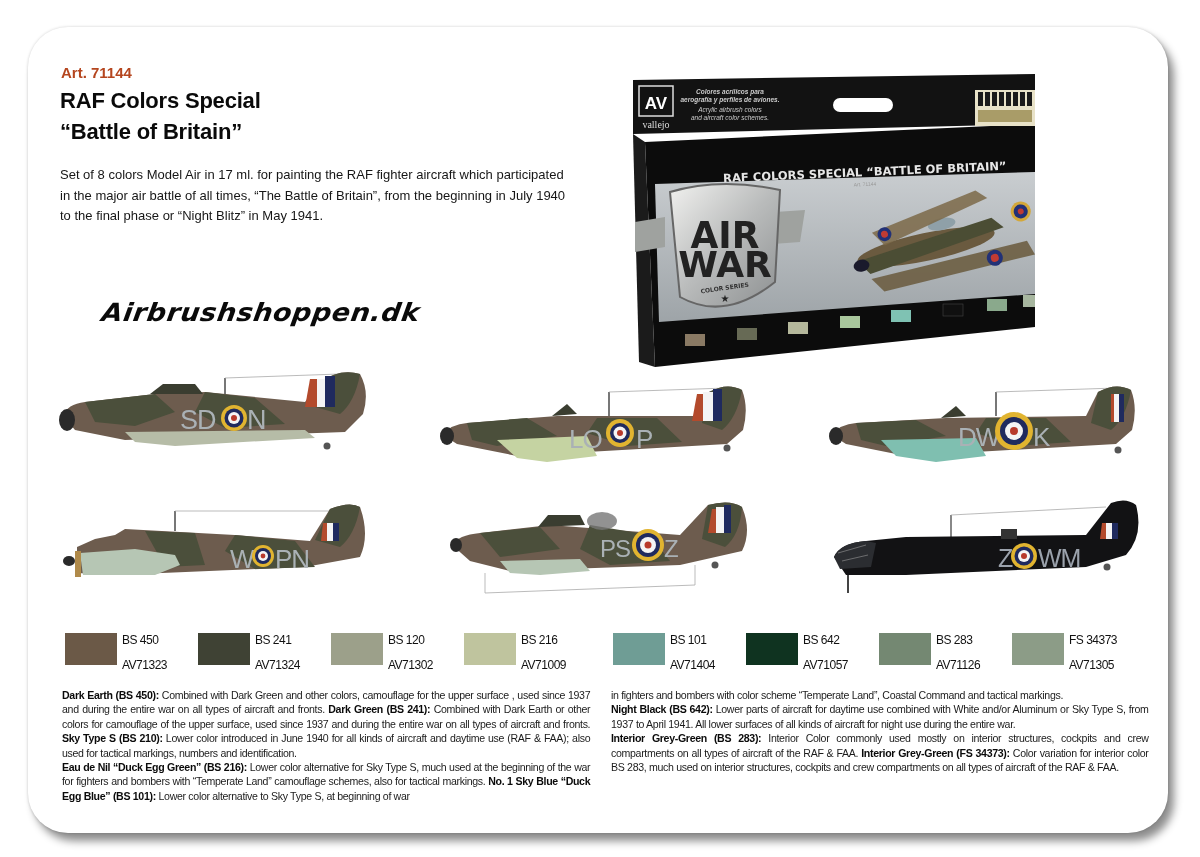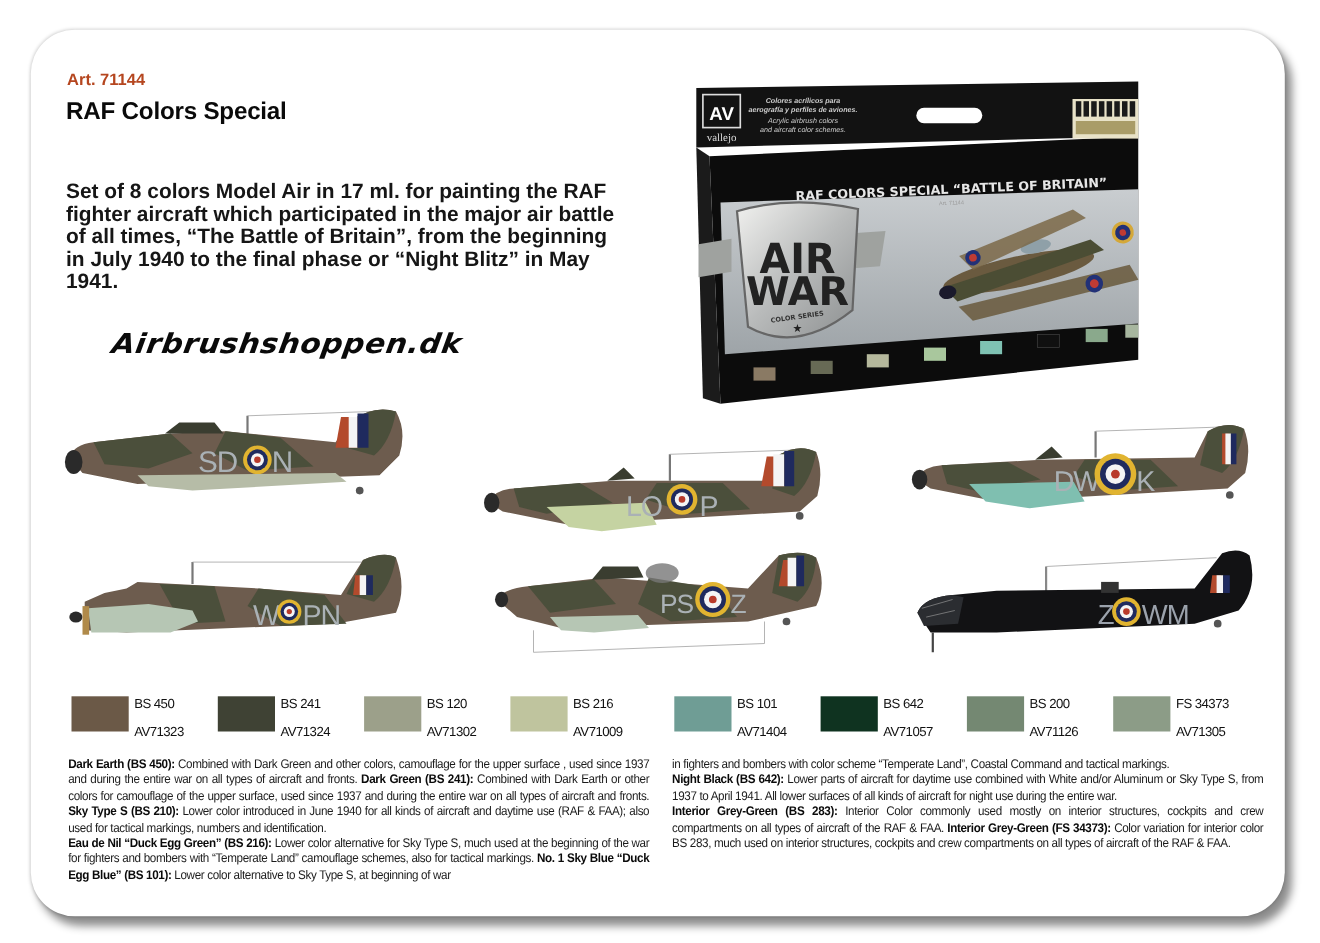--- a/index.html
+++ b/index.html
@@ -7,21 +7,21 @@
   body { position: relative; font-family: "Liberation Sans", sans-serif; color: #111; }
 
   .card {
     position: absolute; left: 28px; top: 27px; width: 1140px; height: 806px;
     background: #fff; border-radius: 40px;
     box-shadow: 0 0 3px rgba(0,0,0,0.18), 6px 8px 8px rgba(0,0,0,0.45);
   }
 
   .art-no { position: absolute; left: 61px; top: 64px; font-weight: bold; font-size: 15px; color: #b5461f; }
   .title { position: absolute; left: 60px; top: 85px; font-weight: bold; font-size: 22px; line-height: 31px; color: #0a0a0a; letter-spacing: -0.2px; }
-  .intro { position: absolute; left: 60px; top: 165px; width: 510px; font-size: 19px; line-height: 20.5px; color: #161616; font-weight: bold; }
+  .intro { position: absolute; left: 60px; top: 165px; width: 510px; font-size: 13px; line-height: 20.5px; color: #161616; }
 
   .watermark {
     position: absolute; left: 102px; top: 298px; font-family: "DejaVu Sans", sans-serif;
     font-weight: bold; font-style: italic; font-size: 25px; letter-spacing: 0.5px;
     color: #0a0a0a; transform: scaleX(1.08) skewX(-8deg); transform-origin: left center;
   }
 
   
   .box { position: absolute; left: 625px; top: 72px; width: 410px; height: 300px; text-align: right; }
   .box svg { width: 100%; height: 100%; display: block; }
@@ -44,20 +44,21 @@
   .desc b { font-weight: bold; color: #0a0a0a; }
 </style>
 </head>
 <body>
 
 <div class="card"></div>
 
 <div class="art-no">Art. 71144</div>
 <div class="title">
   <div>RAF Colors Special</div>
+  <div>“Battle of Britain”</div>
 </div>
 <p class="intro">Set of 8 colors Model Air in 17 ml. for painting the RAF fighter aircraft which participated in the major air battle of all times, “The Battle of Britain”, from the beginning in July 1940 to the final phase or “Night Blitz” in May 1941.</p>
 
 <div class="watermark">Airbrushshoppen.dk</div>
 
 <div class="box">
   <svg viewBox="0 0 410 300" xmlns="http://www.w3.org/2000/svg">
     <defs>
       <linearGradient id="sky" x1="0" y1="0" x2="0" y2="1">
         <stop offset="0" stop-color="#c9cdd0"></stop>
@@ -159,21 +160,21 @@
     <circle cx="272" cy="84" r="3.5" fill="#555"></circle>
     <text x="125" y="67" fill="#aab1b5" font-family="Liberation Sans, sans-serif" font-size="27" letter-spacing="-1">SD</text>
     <circle cx="179" cy="56" r="13" fill="#e1b430"></circle>
       <circle cx="179" cy="56" r="9.5" fill="#1f2a5e"></circle>
       <circle cx="179" cy="56" r="6" fill="#f4f4f4"></circle>
       <circle cx="179" cy="56" r="3" fill="#b83a2b"></circle>
     <text x="192" y="67" fill="#aab1b5" font-family="Liberation Sans, sans-serif" font-size="27">N</text>
   </svg>
 </div>
 
-<div class="plane" style="left:437px;top:399px;width:315px;height:88px;">
+<div class="plane" style="left:437px;top:378px;width:315px;height:88px;">
   <svg viewBox="0 0 315 88">
     <line x1="172" y1="14" x2="172" y2="38" stroke="#777" stroke-width="2"></line>
     <line x1="172" y1="14" x2="290" y2="10" stroke="#aaa" stroke-width="0.8"></line>
     <path d="M6 57 Q14 46 30 45 L120 38 L260 38 L272 14 Q290 4 305 12 Q312 30 306 52 L290 66 L80 78 L20 66 Z" fill="#6d5c4e"></path>
     <path d="M30 45 L90 40 L120 58 L60 68 L35 62 Z" fill="#4b4f3b"></path>
     <path d="M160 40 L220 40 L245 64 L190 68 L150 55 Z" fill="#4b4f3b"></path>
     <path d="M272 14 Q290 4 305 12 Q300 40 285 52 L265 45 Z" fill="#4b4f3b"></path>
     <path d="M115 38 L130 26 L140 36 Z" fill="#3a3d30"></path>
     <path d="M60 62 L150 58 L160 78 L110 84 L80 80 Z" fill="#c5d3a2"></path>
     <path d="M260 16 L276 16 L276 43 L255 43 Z" fill="#b34a2c"></path>
@@ -310,21 +311,21 @@
   <div class="sw-l1">BS 101</div>
   <div class="sw-l2">AV71404</div>
 </div>
 <div class="swatch" style="left:746px;">
   <div class="chip" style="background:#0f3320;"></div>
   <div class="sw-l1">BS 642</div>
   <div class="sw-l2">AV71057</div>
 </div>
 <div class="swatch" style="left:879px;">
   <div class="chip" style="background:#748872;"></div>
-  <div class="sw-l1">BS 200</div>
+  <div class="sw-l1">BS 283</div>
   <div class="sw-l2">AV71126</div>
 </div>
 <div class="swatch" style="left:1012px;">
   <div class="chip" style="background:#8c9c87;"></div>
   <div class="sw-l1">FS 34373</div>
   <div class="sw-l2">AV71305</div>
 </div>
 
 <div class="desc left">
   <b>Dark Earth (BS 450):</b><span> Combined with Dark Green and other colors, camouflage for the upper surface , used since 1937 and during the entire war on all types of aircraft and fronts. </span><b>Dark Green (BS 241):</b><span> Combined with Dark Earth or other colors for camouflage of the upper surface, used since 1937 and during the entire war on all types of aircraft and fronts. </span><b>Sky Type S (BS 210):</b><span> Lower color introduced in June 1940 for all kinds of aircraft and daytime use (RAF &amp; FAA); also used for tactical markings, numbers and identification. </span><br><b>Eau de Nil “Duck Egg Green” (BS 216):</b><span> Lower  color alternative for Sky Type S, much used at the beginning of the war for fighters and bombers with “Temperate Land” camouflage schemes, also for tactical markings. </span><b>No. 1 Sky Blue “Duck Egg Blue” (BS 101):</b><span> Lower color alternative to Sky Type S, at beginning of war</span>

